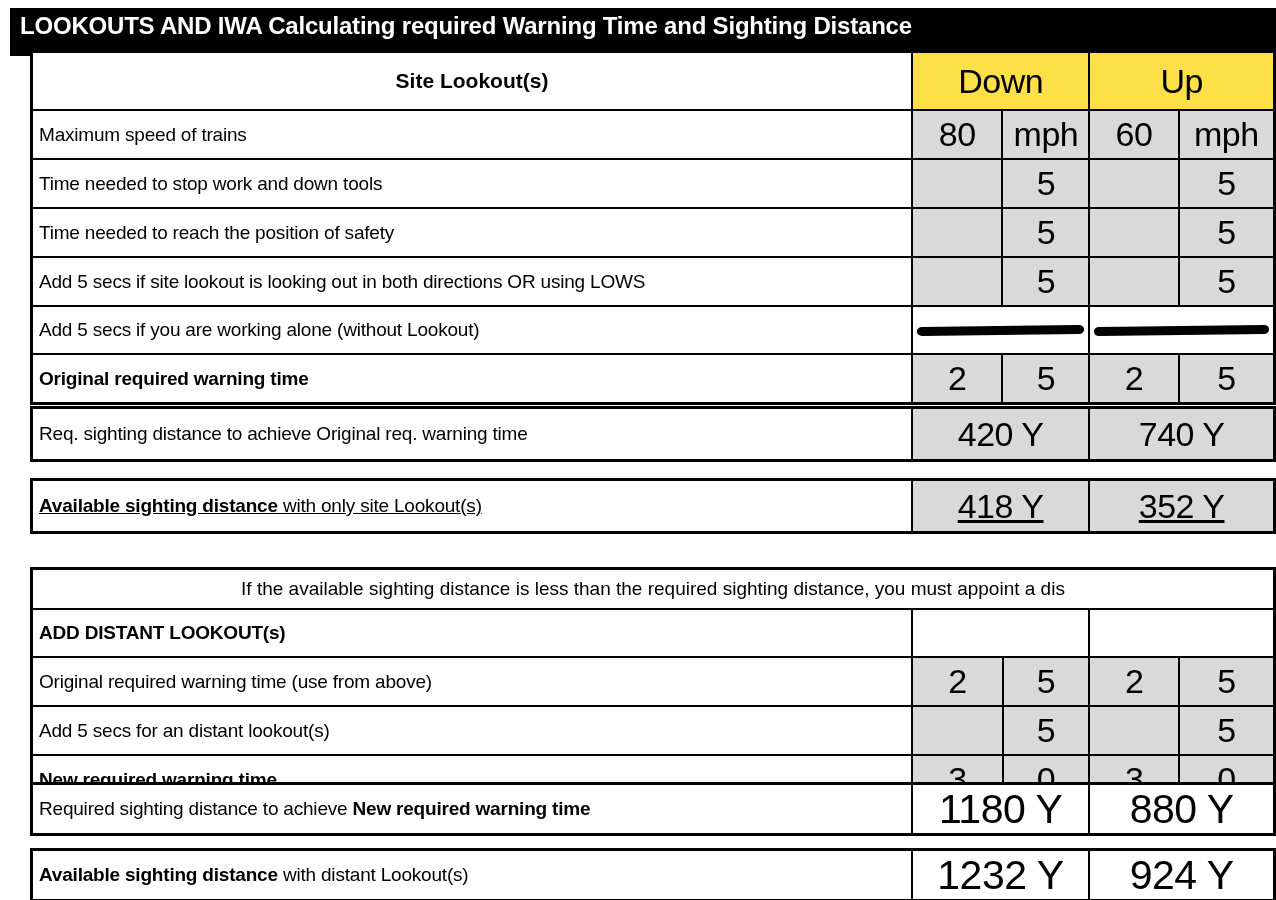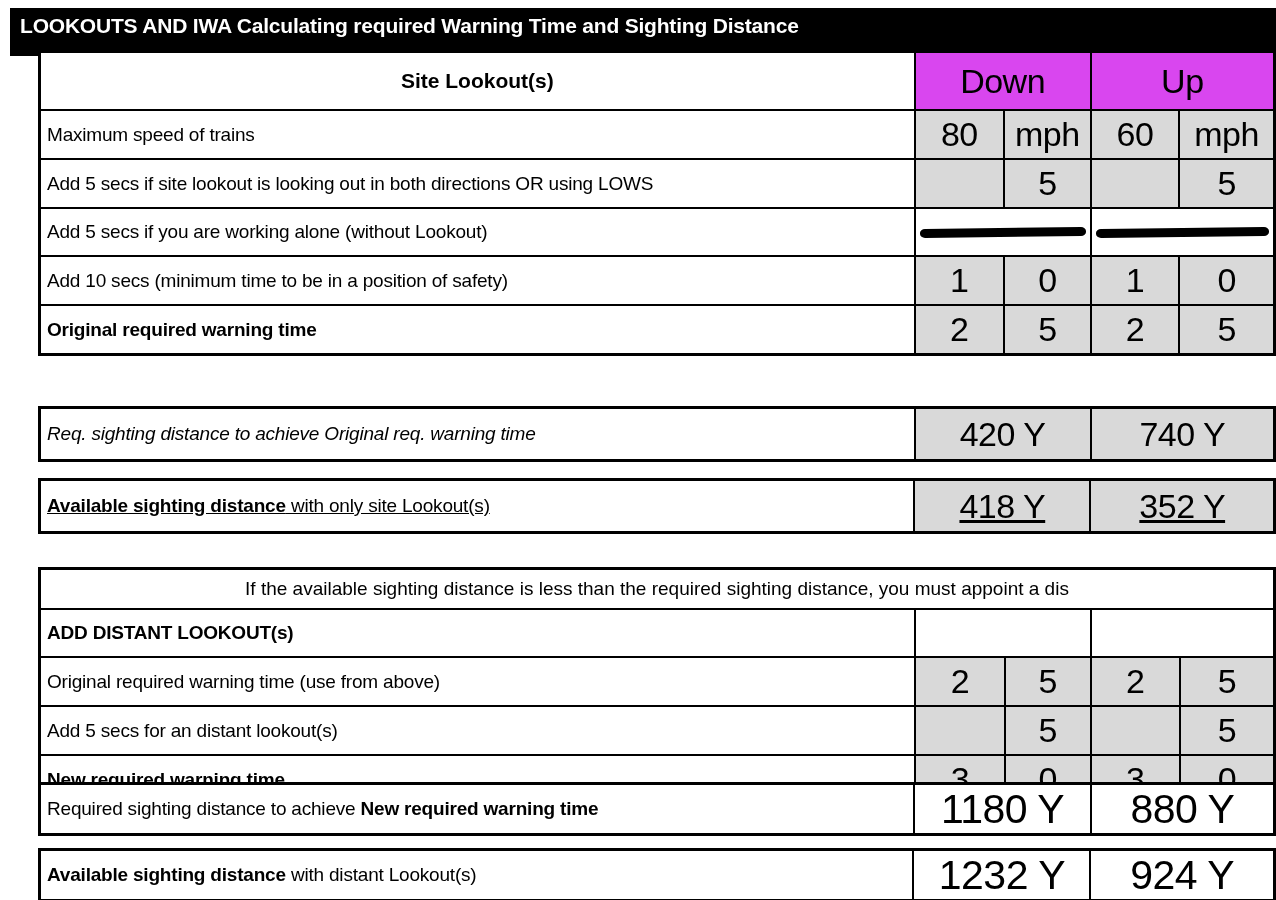--- a/index.html
+++ b/index.html
@@ -29,35 +29,35 @@
   
   .title-bar {
     position: absolute;
     left: 10px;
     top: 8px;
     width: 1266px;
     height: 48px;
     background: #000000;
     color: #ffffff;
     font-weight: bold;
-    font-size: 21px;
+    font-size: 24px;
     line-height: 36px;
     padding-left: 10px;
     box-sizing: border-box;
     white-space: nowrap;
     letter-spacing: -0.2px;
     overflow: hidden;
   }
 
   
   .tbl {
     position: absolute;
     border-collapse: collapse;
     table-layout: fixed;
-    left: 38px;
+    left: 30px;
     border: 3px solid #000;
     background: #fff;
   }
   .tbl td {
     border: 2px solid #000;
     padding: 0 6px;
     font-size: 19px;
     vertical-align: middle;
     background: #ffffff;
     white-space: nowrap;
@@ -79,21 +79,21 @@
     text-align: center;
     background: #ffffff;
     font-size: 41px;
     padding: 0;
     letter-spacing: -0.5px;
   }
   .tbl td.blank-white { background: #ffffff; padding: 0; }
   .tbl td.hdr {
     text-align: center;
     font-size: 34px;
-    background: #d946ef;
+    background: #fde047;
     padding: 0;
     letter-spacing: -0.5px;
   }
   .tbl td.center-label {
     text-align: center;
     font-size: 19px;
     background: #ffffff;
   }
   .b { font-weight: bold; }
 
@@ -146,67 +146,74 @@
       </tr>
 
       <tr>
         <td class="label" style="height:39px;">Maximum speed of trains</td>
         <td class="num">80</td>
         <td class="num">mph</td>
         <td class="num">60</td>
         <td class="num">mph</td>
       </tr>
 
-
+      <tr>
+        <td class="label" style="height:43px;">Time needed to stop work and down tools</td>
+        <td class="num"></td>
+        <td class="num">5</td>
+        <td class="num"></td>
+        <td class="num">5</td>
+      </tr>
+
+      <tr>
+        <td class="label" style="height:41px;">Time needed to reach the position of safety</td>
+        <td class="num"></td>
+        <td class="num">5</td>
+        <td class="num"></td>
+        <td class="num">5</td>
+      </tr>
 
       <tr>
         <td class="label" style="height:41px;">Add 5 secs if site lookout is looking out in both directions OR using LOWS</td>
         <td class="num"></td>
         <td class="num">5</td>
         <td class="num"></td>
         <td class="num">5</td>
       </tr>
 
       <tr>
         <td class="label" style="height:46px;">Add 5 secs if you are working alone (without Lookout)</td>
         <td class="strike-cell" colspan="2">
           <span class="strike-mark"></span>
         </td>
         <td class="strike-cell" colspan="2">
           <span class="strike-mark"></span>
         </td>
       </tr>
 
-      <tr>
-        <td class="label" style="height:40px;">Add 10 secs (minimum time to be in a position of safety)</td>
-        <td class="num">1</td>
-        <td class="num">0</td>
-        <td class="num">1</td>
-        <td class="num">0</td>
-      </tr>
 
       <tr>
         <td class="label b" style="height:42px;">Original required warning time</td>
         <td class="num">2</td>
         <td class="num">5</td>
         <td class="num">2</td>
         <td class="num">5</td>
       </tr>
     </tbody>
   </table>
 
   <table class="tbl" id="table-reqsd1">
     <colgroup>
       <col style="width:884px">
         <col style="width:178px">
         <col style="width:186px">
     </colgroup>
     <tbody>
       <tr>
-        <td class="label" style="height:50px;font-style:italic;">Req. sighting distance to achieve Original req. warning time</td>
+        <td class="label" style="height:50px;">Req. sighting distance to achieve Original req. warning time</td>
         <td class="num">420 Y</td>
         <td class="num">740 Y</td>
       </tr>
     </tbody>
   </table>
 
   <table class="tbl" id="table-avail1">
     <colgroup>
       <col style="width:884px">
         <col style="width:178px">

